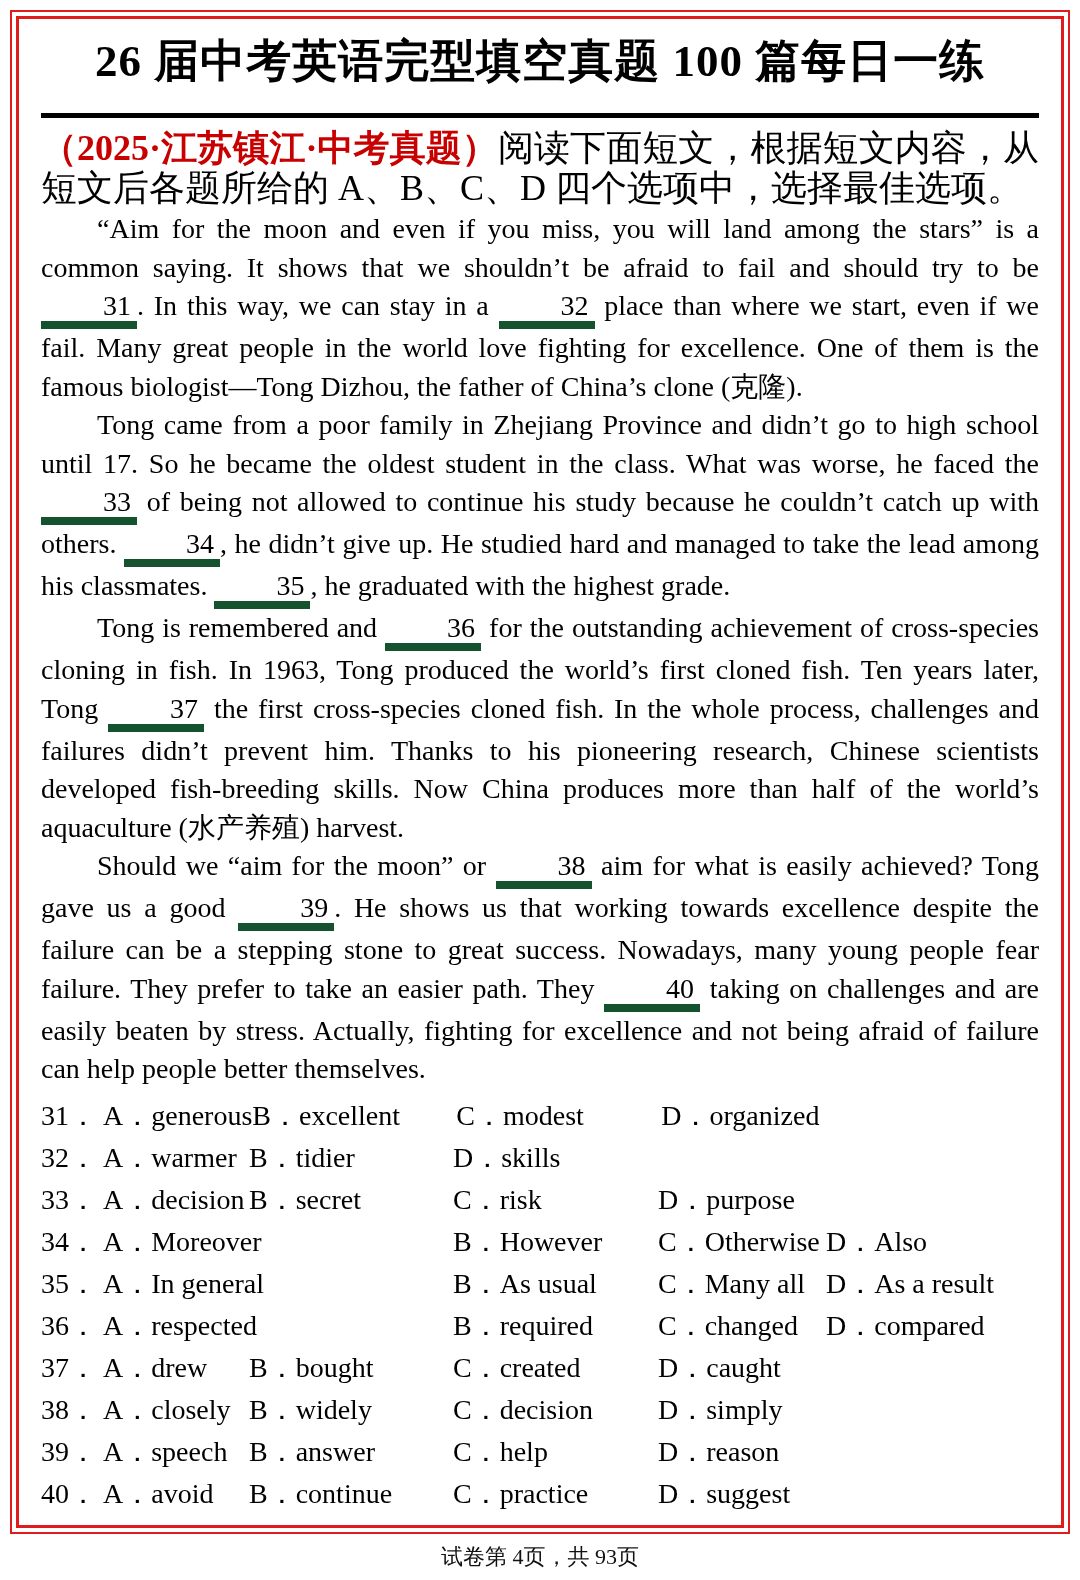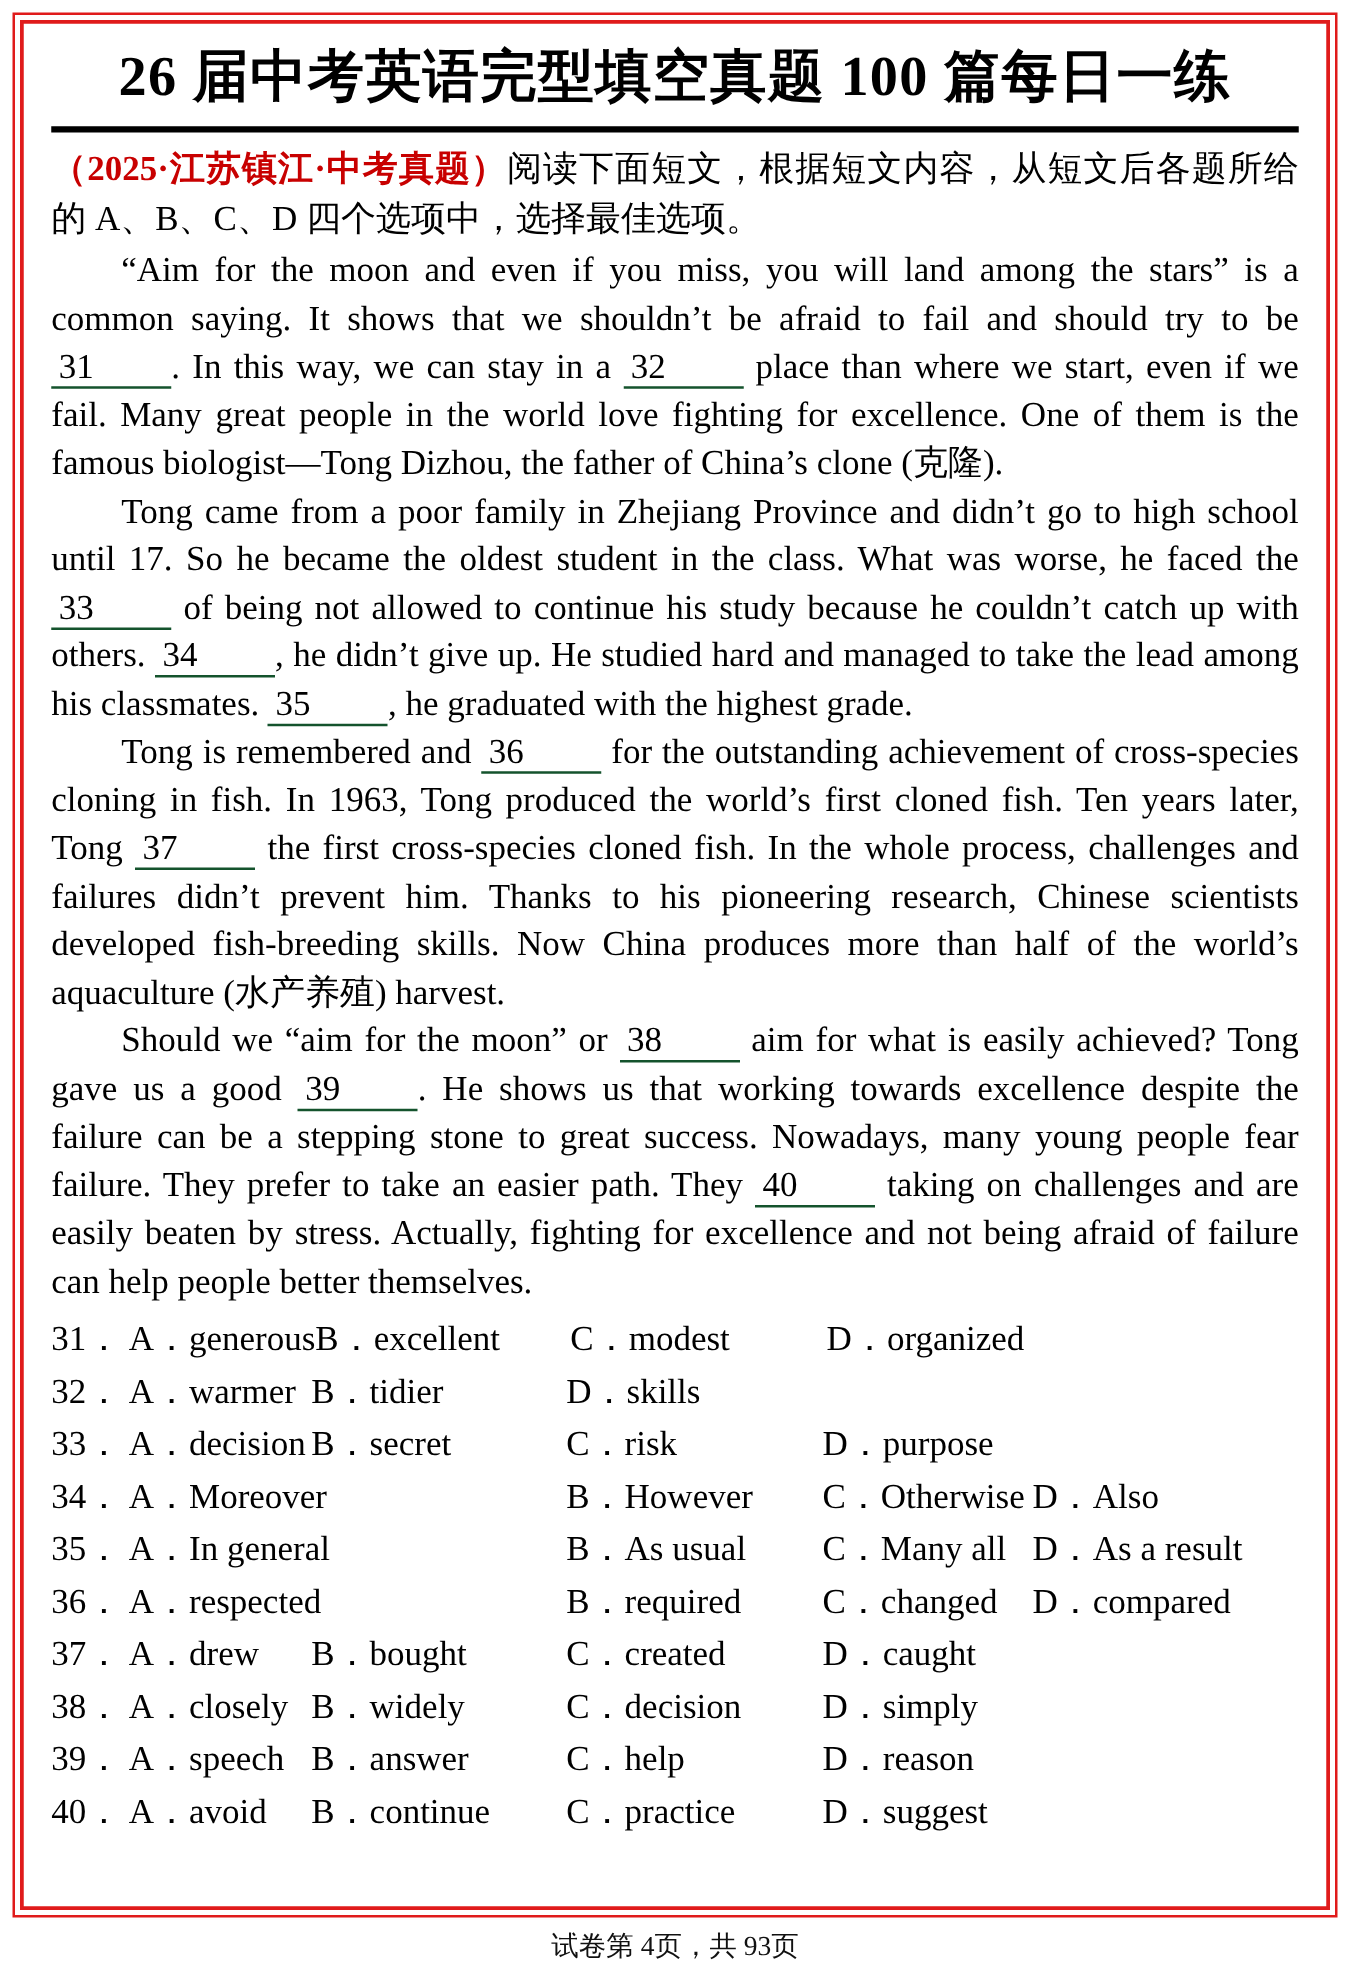--- a/index.html
+++ b/index.html
@@ -26,44 +26,44 @@
     padding: 12px 22px 6px 22px;
     height: 100%;
     overflow: hidden;
   }
   .title {
     font-size: 45px;
     font-weight: 900;
     letter-spacing: 1px;
     white-space: nowrap;
     text-align: center;
-    padding-bottom: 10px;
+    padding-bottom: 22px;
     border-bottom: 5px solid #000;
     font-family: "Liberation Serif", "DejaVu Serif", serif;
   }
   .intro {
     margin-top: 10px;
-    font-size: 28px;
+    font-size: 36px;
     line-height: 40px;
     text-align: justify;
   }
   .source { color: #c80000; font-weight: bold; }
   .passage { margin-top: 2px; }
   .para {
     font-size: 28px;
     line-height: 38.5px;
     text-align: justify;
     text-indent: 56px;
   }
   .blank {
     display: inline-block;
     text-indent: 0;
     min-width: 96px;
-    text-align: left;
-    border-bottom: 2px solid #14532d;
+    text-align: right;
+    border-bottom: 8px solid #14532d;
     padding: 0 6px;
     line-height: 30px;
     white-space: nowrap;
   }
   .questions { margin-top: 6px; }
   .qrow {
     display: flex;
     font-size: 28px;
     line-height: 42px;
     height: 42px;

